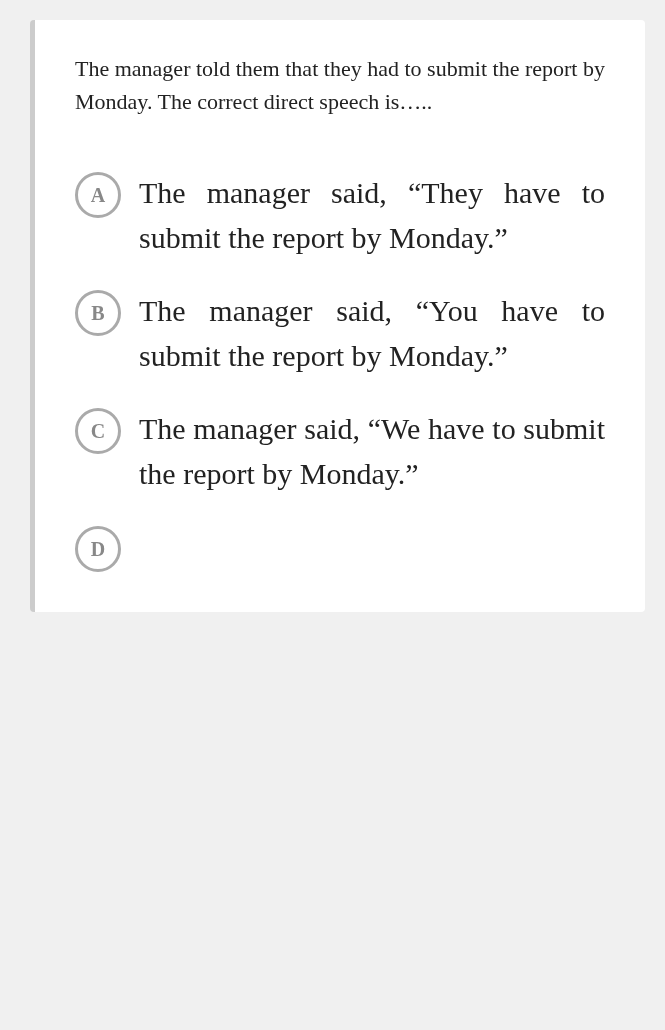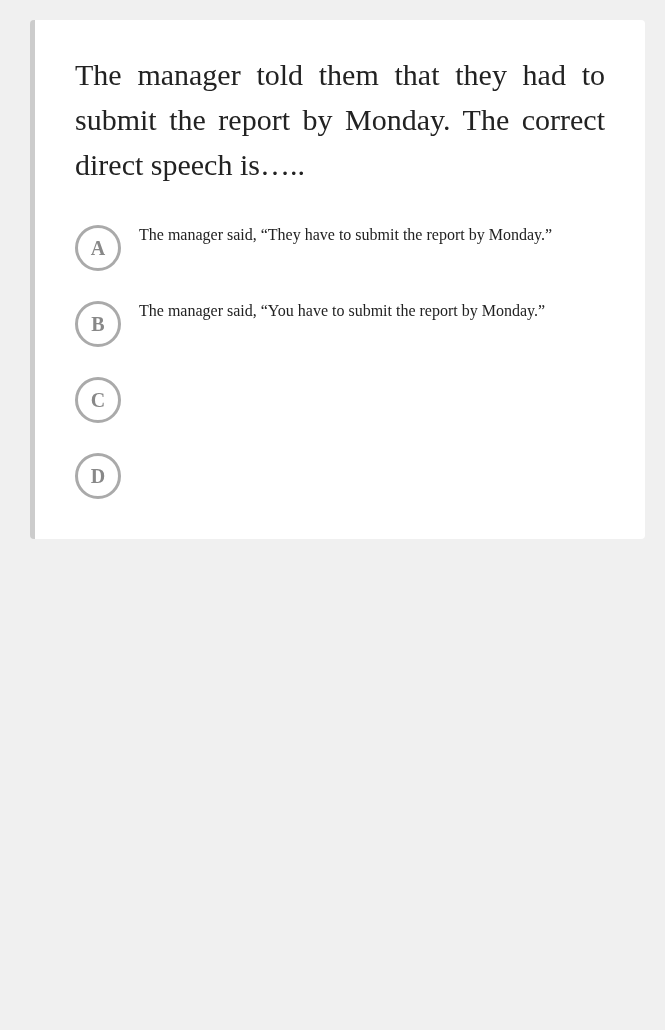--- a/index.html
+++ b/index.html
@@ -22,25 +22,25 @@
     .card {
       background-color: #ffffff;
       width: 615px;
       border-radius: 4px;
       padding: 32px 40px 40px 40px;
       border-left: 5px solid #cccccc;
       margin-left: 10px;
     }
 
     .question-text {
-      font-size: 30px;
+      font-size: 22px;
       line-height: 1.5;
       color: #222222;
       text-align: justify;
-      margin-bottom: 36px;
+      margin-bottom: 52px;
     }
 
     .options-list {
       list-style: none;
       display: flex;
       flex-direction: column;
       gap: 28px;
     }
 
     .option-item {
@@ -61,21 +61,21 @@
       display: flex;
       align-items: center;
       justify-content: center;
       font-size: 20px;
       font-weight: bold;
       color: #888888;
       margin-top: 2px;
     }
 
     .option-text {
-      font-size: 16px;
+      font-size: 30px;
       line-height: 1.5;
       color: #222222;
       text-align: justify;
       flex: 1;
     }
   </style>
 </head>
 <body>
 
 <div class="card">
@@ -85,18 +85,19 @@
   <li class="option-item">
         <div class="option-badge">A</div>
         <span class="option-text">The manager said, “They have to submit the report by Monday.”</span>
       </li>
       <li class="option-item">
         <div class="option-badge">B</div>
         <span class="option-text">The manager said, “You have to submit the report by Monday.”</span>
       </li>
       <li class="option-item">
         <div class="option-badge">C</div>
+        <span class="option-text">The manager said, “We have to submit the report by Monday.”</span>
       </li>
       <li class="option-item">
         <div class="option-badge">D</div>
       </li>
     </ul>
 </div>
 
 </body></html>

